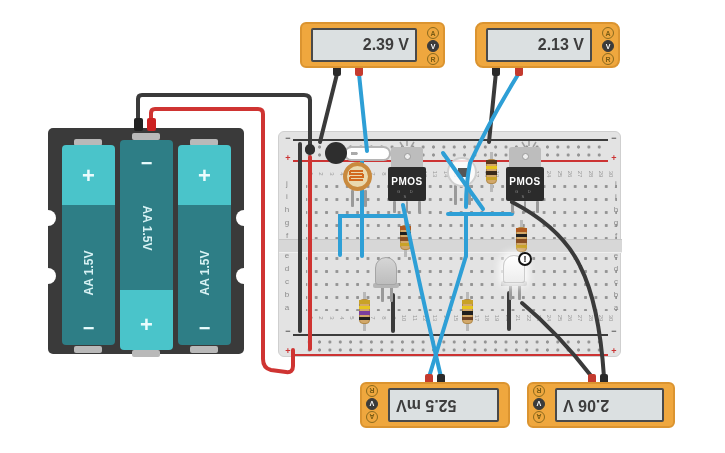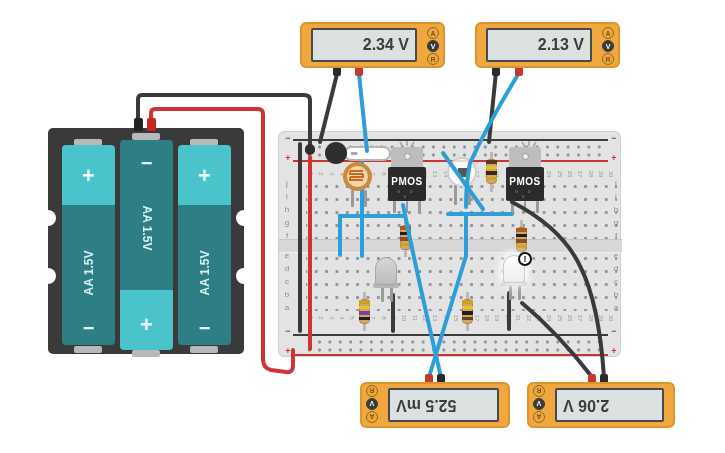--- a/index.html
+++ b/index.html
@@ -381,33 +381,33 @@
   <div class="notch" style="left:236px;top:210px;"></div>
   <div class="notch" style="left:236px;top:268px;"></div>
   <div class="bterm" style="left:134px;top:118px;background:#222;"></div>
   <div class="bterm" style="left:147px;top:118px;background:#cc2222;"></div>
 
   <div class="nub black" style="left:333px;top:64px;"></div>
   <div class="nub red" style="left:355px;top:64px;"></div>
   <div class="meter" style="left:300px;top:22px;width:145px;height:46px;">
     <div class="meter-inner">
       <div class="meter-display">
-        <span>2.34 V</span>
+        <span>2.39 V</span>
       </div>
       <div class="meter-btns">
         <div class="mbtn">A</div>
         <div class="mbtn sel">V</div>
         <div class="mbtn">R</div>
       </div>
     </div>
   </div>
 
   <div class="nub black" style="left:492px;top:64px;"></div>
   <div class="nub red" style="left:515px;top:64px;"></div>
-  <div class="meter" style="left:475px;top:22px;width:145px;height:46px;">
+  <div class="meter" style="left:475px;top:22px;width:145px;height:46px;border-radius:8px;">
     <div class="meter-inner">
       <div class="meter-display">
         <span>2.13 V</span>
       </div>
       <div class="meter-btns">
         <div class="mbtn">A</div>
         <div class="mbtn sel">V</div>
         <div class="mbtn">R</div>
       </div>
     </div>

